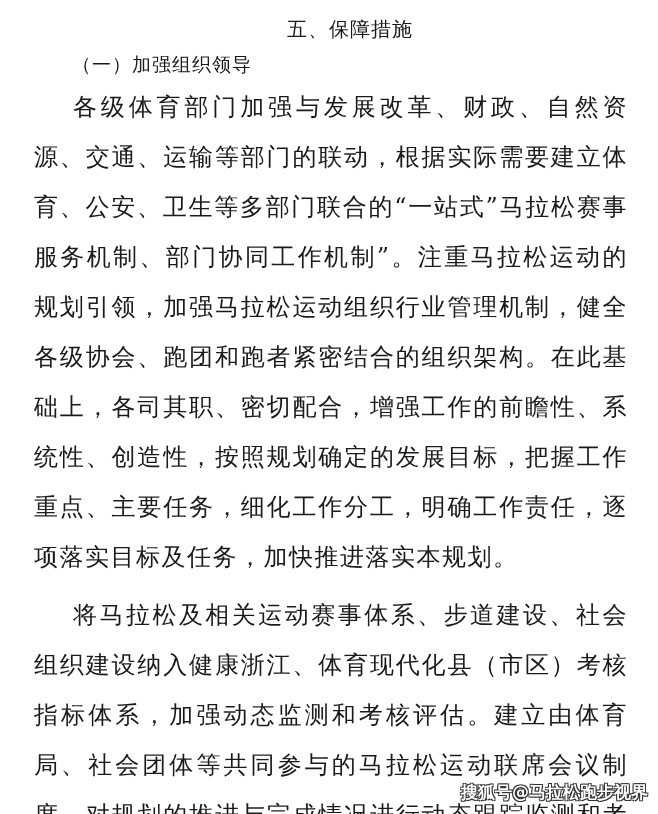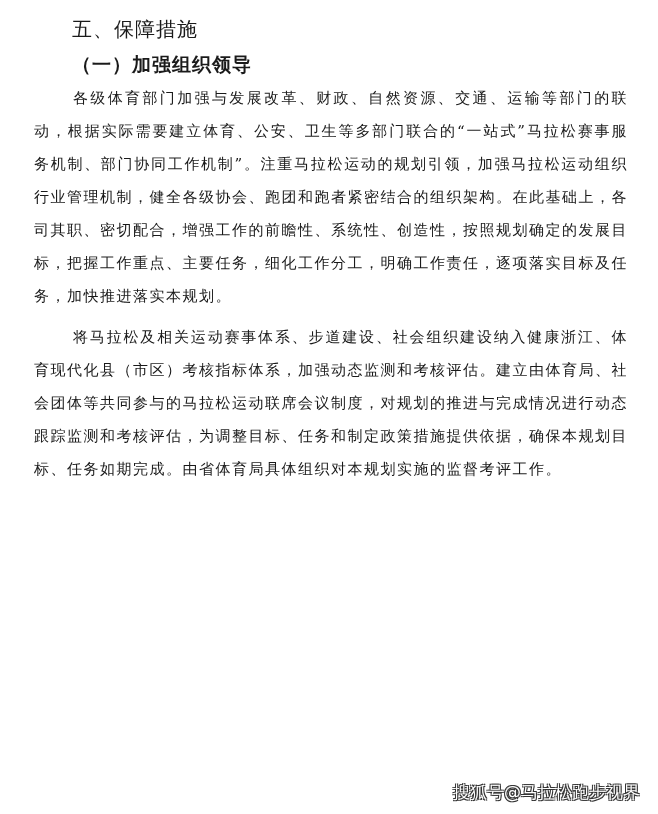--- a/index.html
+++ b/index.html
@@ -3,34 +3,34 @@
 <meta charset="utf-8">
 <style>
   html, body { margin: 0; padding: 0; }
   body {
     width: 658px; height: 814px; background: #ffffff; overflow: hidden; position: relative;
     font-family: "DejaVu Serif", "Liberation Serif", serif; color: #1a1a1a;
   }
   .page { position: absolute; left: 34px; top: 12px; width: 594px; }
   .h1 {
     font-family: "DejaVu Sans", "Liberation Sans", sans-serif;
-    font-size: 20px; line-height: 35px; height: 35px; padding-left: 38px; letter-spacing: 1px;
+    font-size: 20px; line-height: 35px; height: 35px; padding-left: 38px; letter-spacing: 1px; text-align: center;
   }
   .h2 {
-    font-family: "DejaVu Sans", "Liberation Sans", sans-serif; font-weight: bold;
+    font-family: "DejaVu Sans", "Liberation Sans", sans-serif; font-weight: normal;
     font-size: 19px; line-height: 35px; height: 35px; padding-left: 38px; letter-spacing: 1px;
   }
   .para {
-    font-size: 15px; line-height: 33px; text-indent: 39px;
+    font-size: 24px; line-height: 50px; text-indent: 39px;
     text-align: justify; letter-spacing: 1.5px; margin: 0;
   }
   .gap { height: 4px; }
   .watermark {
-    position: absolute; right: 18px; bottom: 10px;
-    font-family: "DejaVu Sans", "Liberation Sans", sans-serif; font-weight: normal;
+    position: absolute; right: 10px; bottom: 10px;
+    font-family: "DejaVu Sans", "Liberation Sans", sans-serif; font-weight: bold;
     font-size: 17px; color: #ffffff; letter-spacing: 0px;
     text-shadow: 1px 1px 0 #333, -1px -1px 0 #333, 1px -1px 0 #333, -1px 1px 0 #333;
     text-align: right;
   }
 </style>
 </head>
 <body>
 
 <div class="page">
   <div class="h1">五、保障措施</div>

